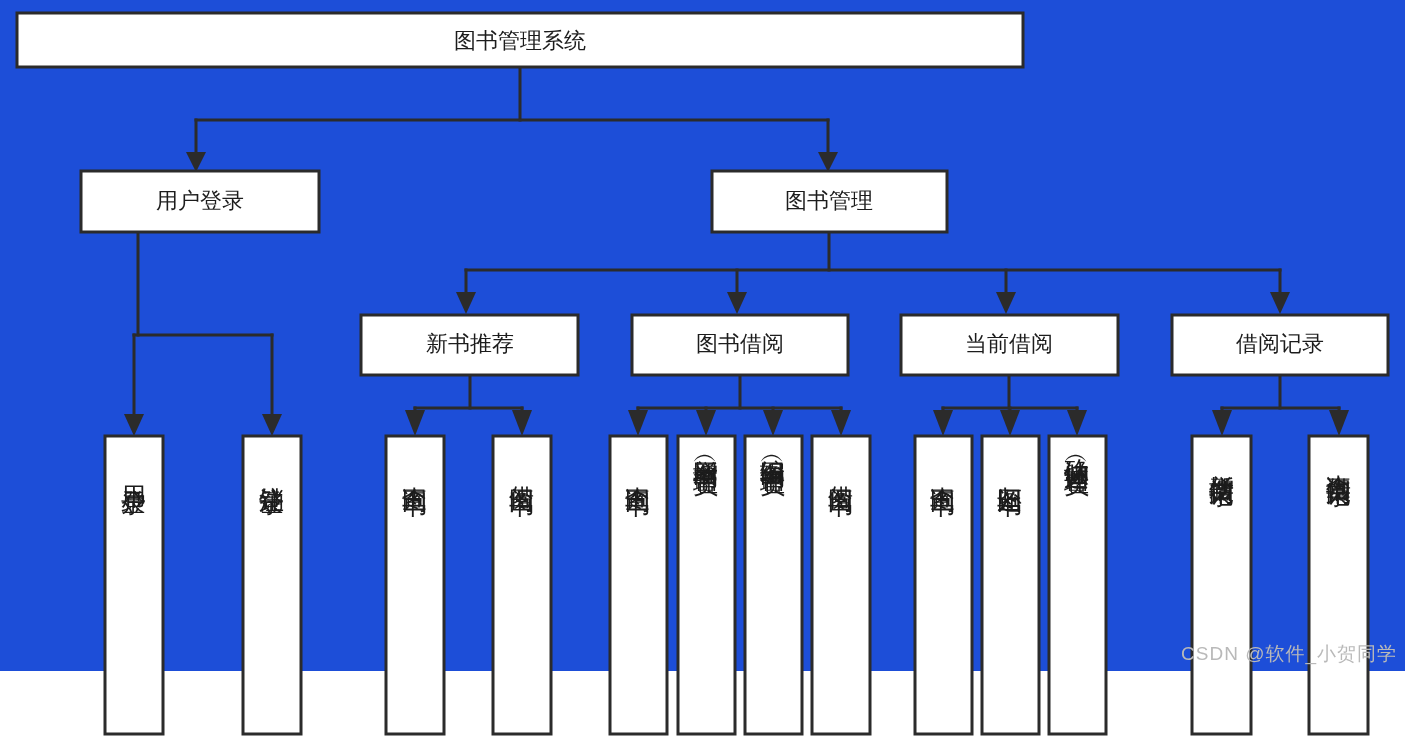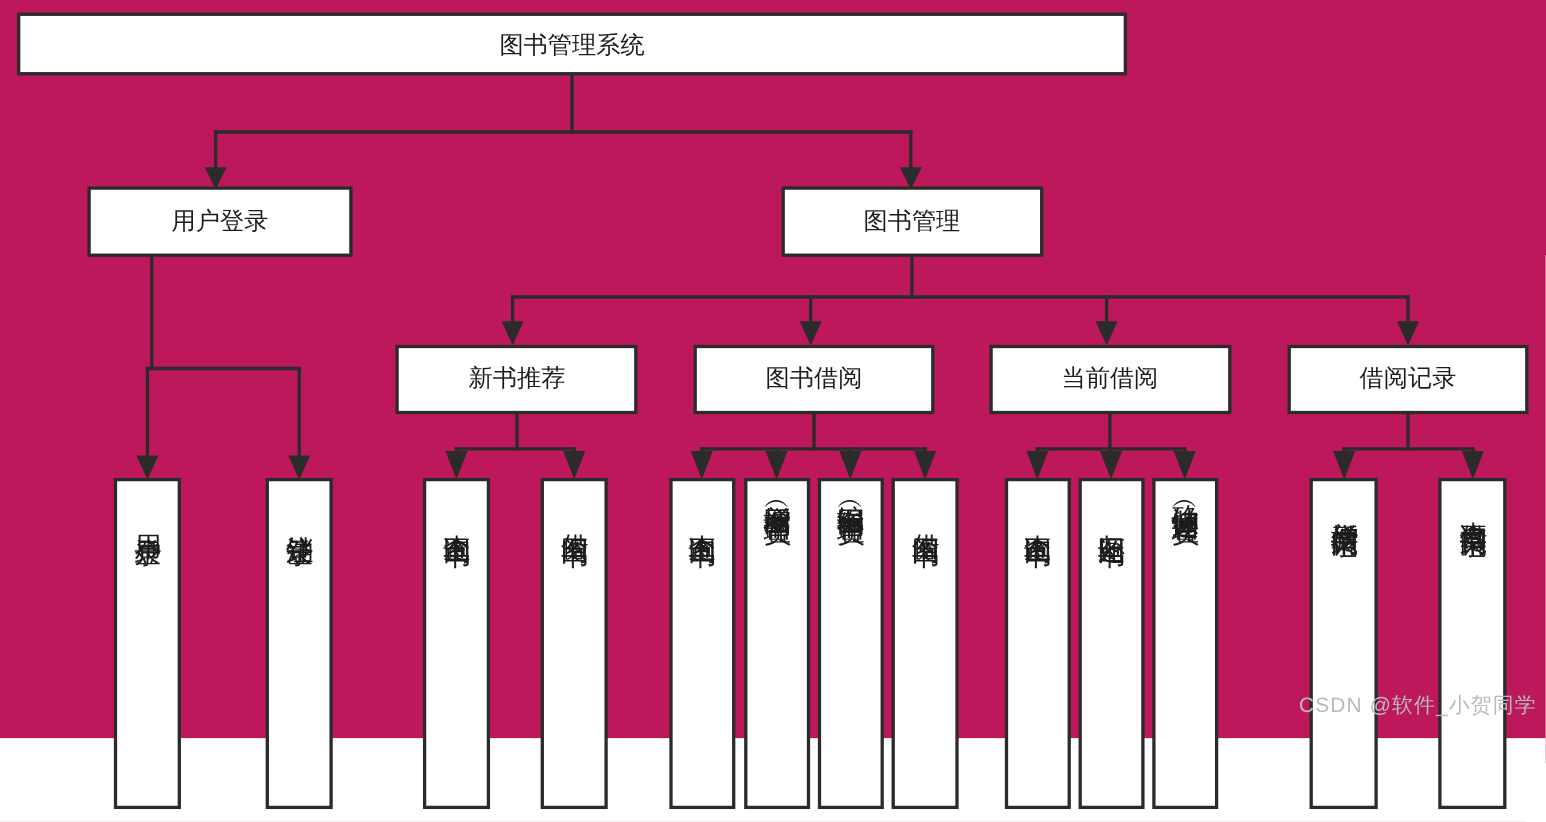--- a/index.html
+++ b/index.html
@@ -10,21 +10,21 @@
   body {
     width: 1405px;
     height: 747px;
     font-family: "Liberation Sans", "DejaVu Sans", sans-serif;
     overflow: hidden;
   }
   #diagram-root {
     position: relative;
     width: 1405px;
     height: 671px;
-    background: #be185d;
+    background: #1d4ed8;
   }
   svg.flow {
     position: absolute;
     top: 0;
     left: 0;
     width: 1405px;
     height: 747px;
   }
   .node-rect {
     fill: #ffffff;
@@ -53,21 +53,21 @@
     fill: #1c1c1c;
     font-size: 25px;
     writing-mode: vertical-rl;
     text-orientation: upright;
     letter-spacing: 2px;
     text-anchor: middle;
   }
   .watermark {
     position: absolute;
     right: 8px;
-    bottom: 17px;
+    bottom: 4px;
     font-family: "Liberation Sans", "DejaVu Sans", sans-serif;
     font-size: 19px;
     color: #b9b9b9;
     letter-spacing: 1px;
     white-space: nowrap;
     pointer-events: none;
   }
 </style>
 </head>
 <body>

